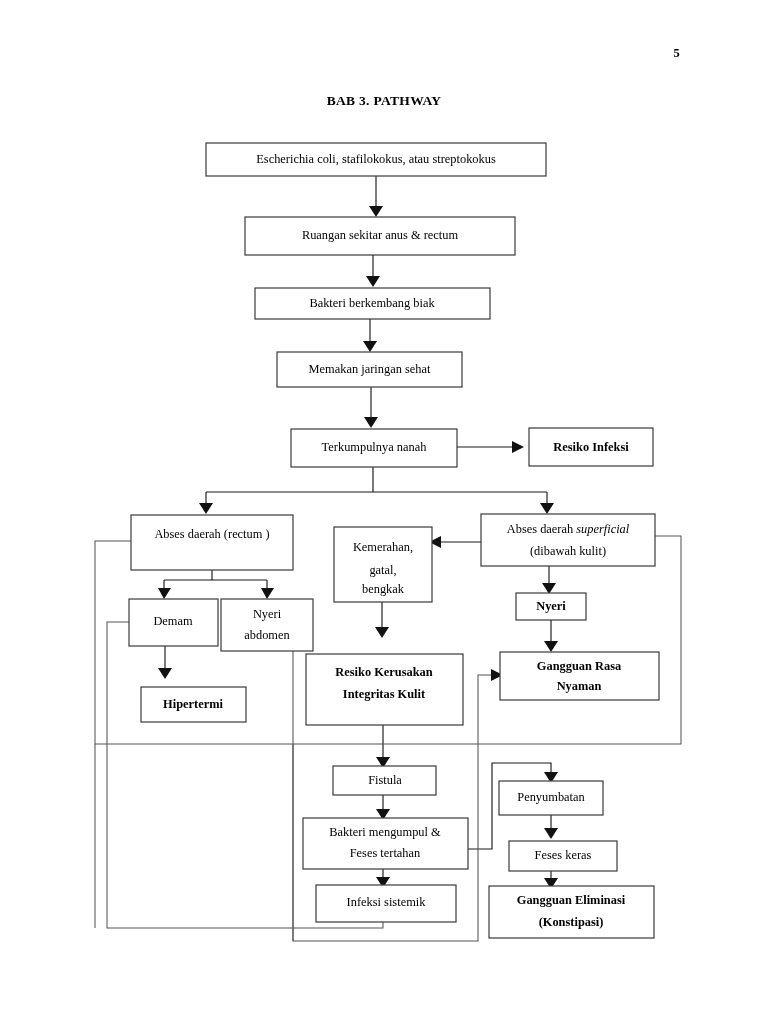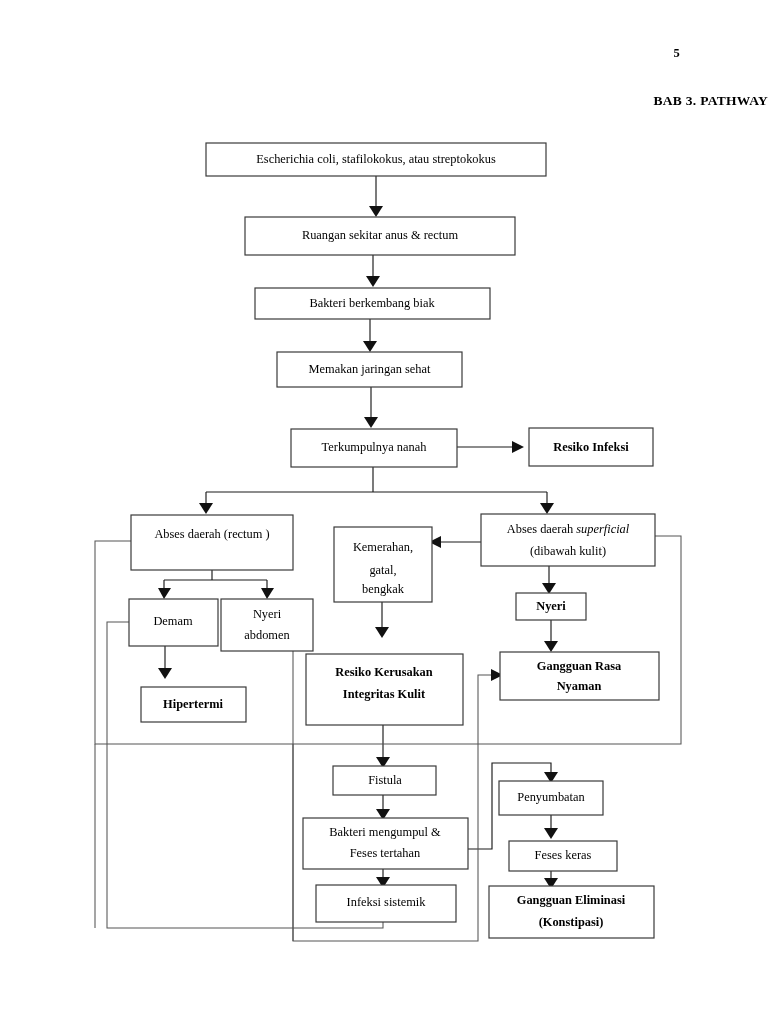--- a/index.html
+++ b/index.html
@@ -28,21 +28,21 @@
     font-size: 12.5px;
     font-weight: bold;
     font-family: "Liberation Serif", "DejaVu Serif", serif;
     letter-spacing: 0.2px;
   }
   .doc-title {
     position: absolute;
     top: 93px;
     left: 0;
     width: 768px;
-    text-align: right;
+    text-align: center;
     font-size: 13.5px;
     font-weight: bold;
     letter-spacing: 0.3px;
     font-family: "Liberation Serif", "DejaVu Serif", serif;
   }
   #flow {
     position: absolute;
     left: 0;
     top: 0;
   }

